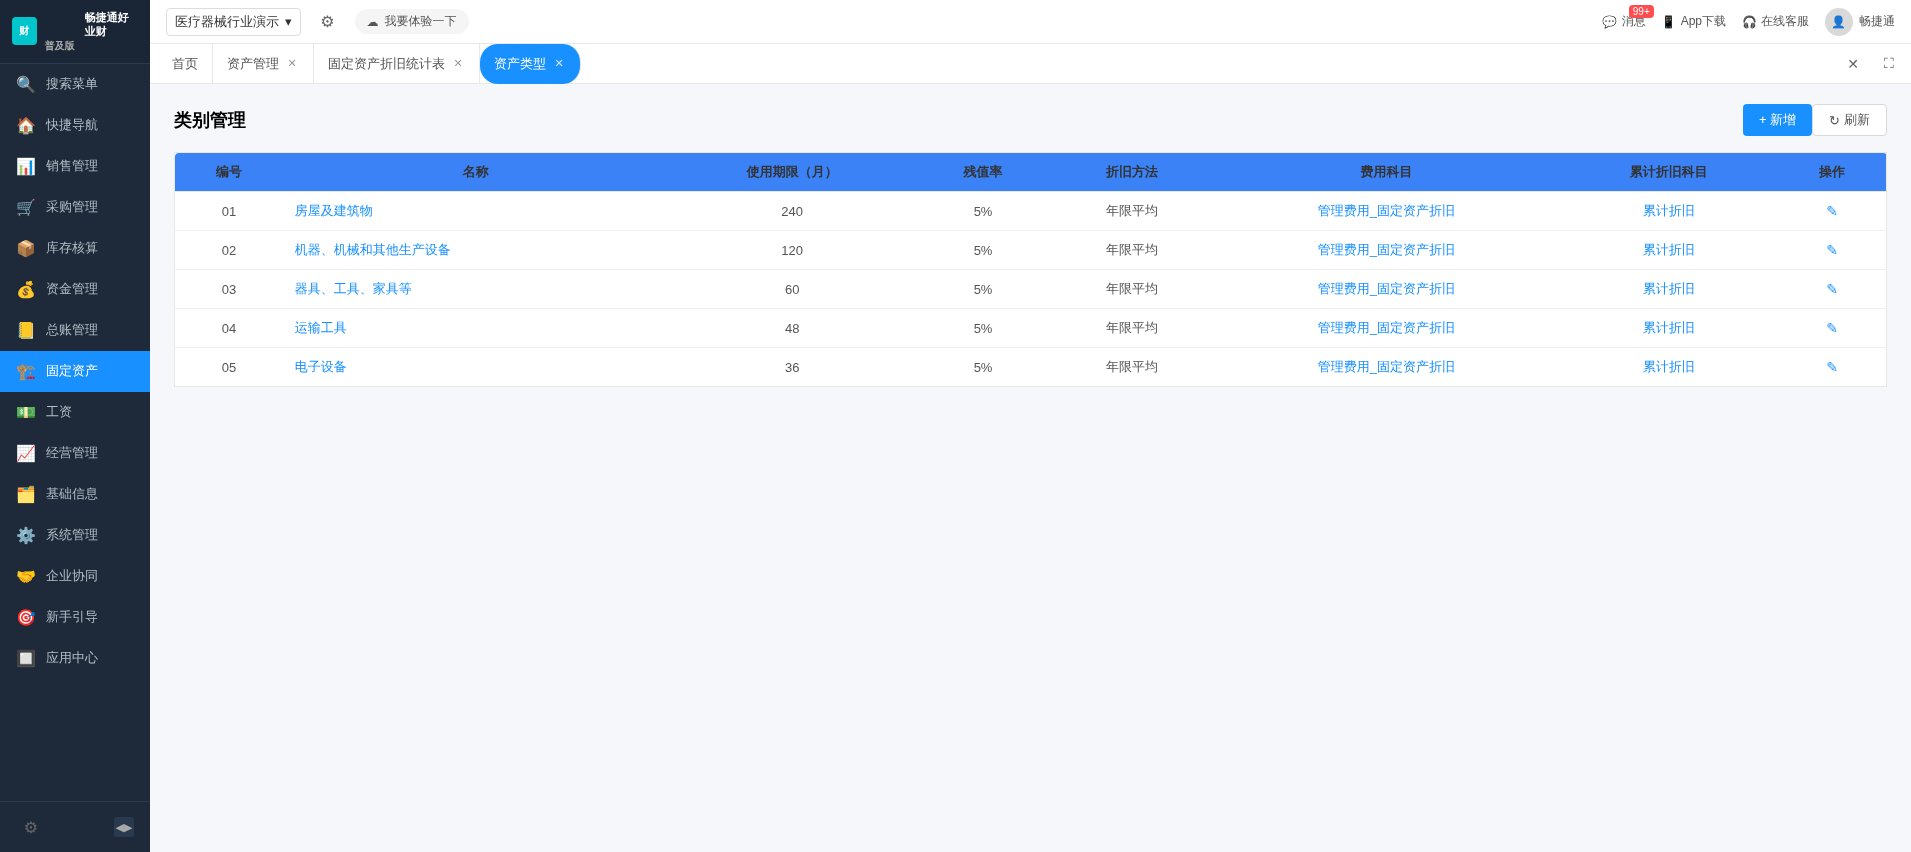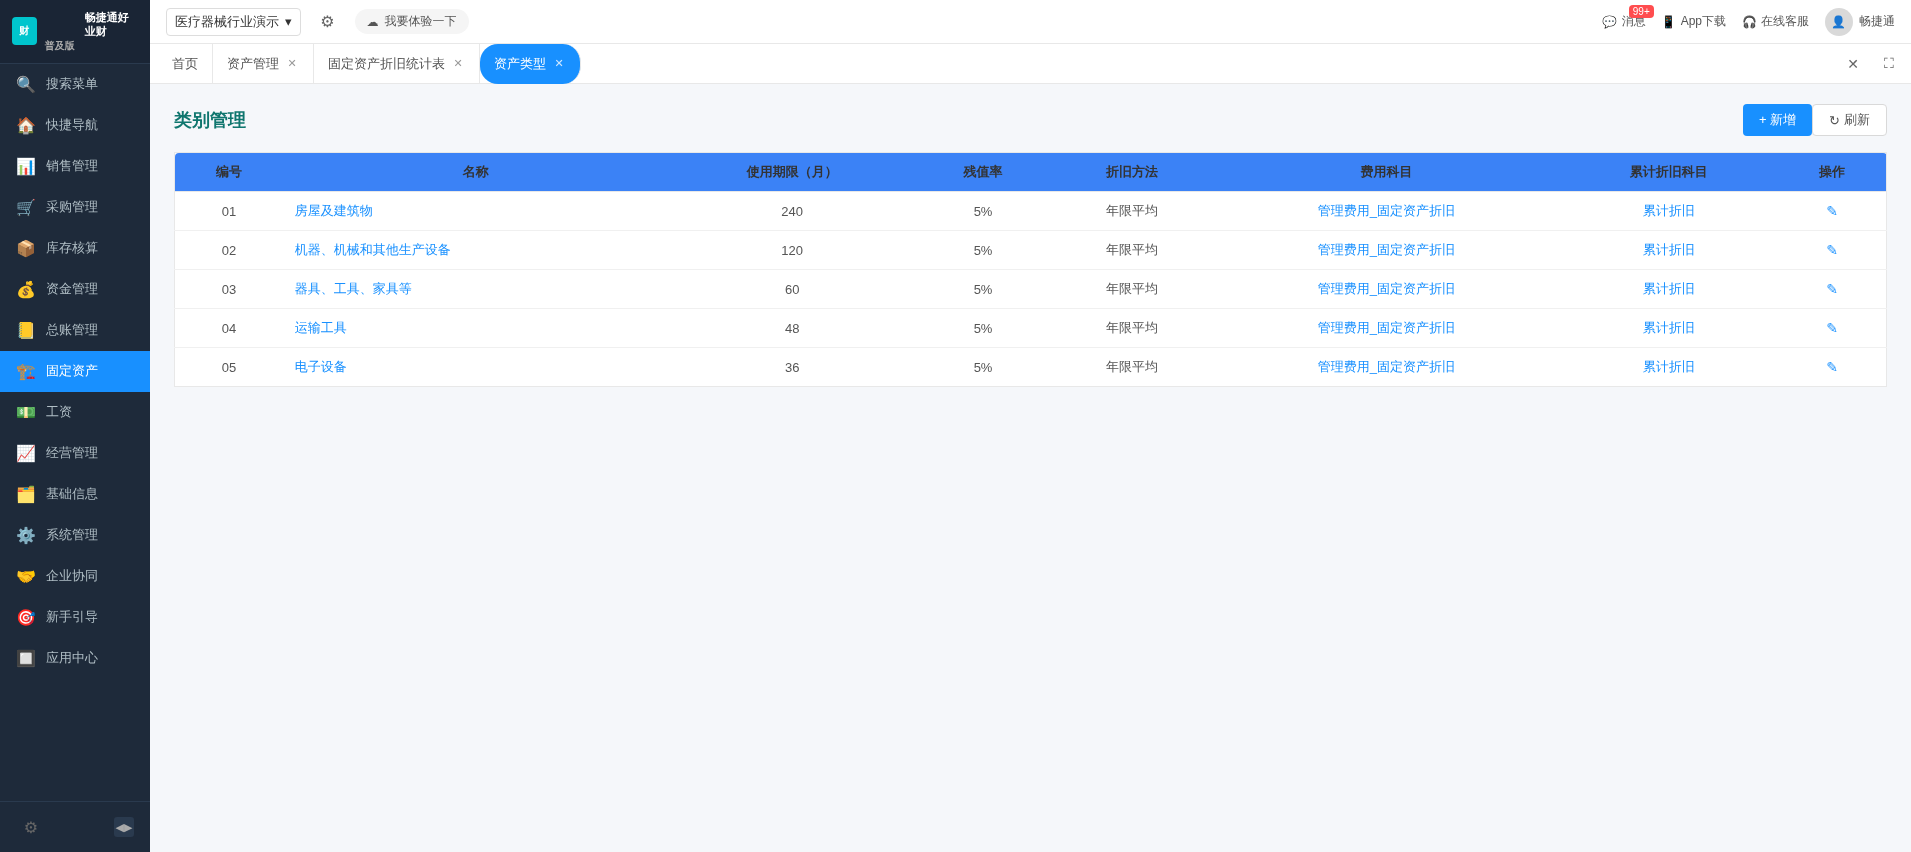--- a/index.html
+++ b/index.html
@@ -223,21 +223,21 @@
     
     .page-header {
       display: flex;
       align-items: center;
       justify-content: space-between;
       margin-bottom: 16px;
     }
     .page-title {
       font-size: 18px;
       font-weight: 600;
-      color: #0f766e;
+      color: #000000;
     }
     .header-btns {
       display: flex;
     }
     .btn-primary {
       display: flex;
       align-items: center;
       gap: 4px;
       padding: 6px 16px;
       background: #1890ff;

